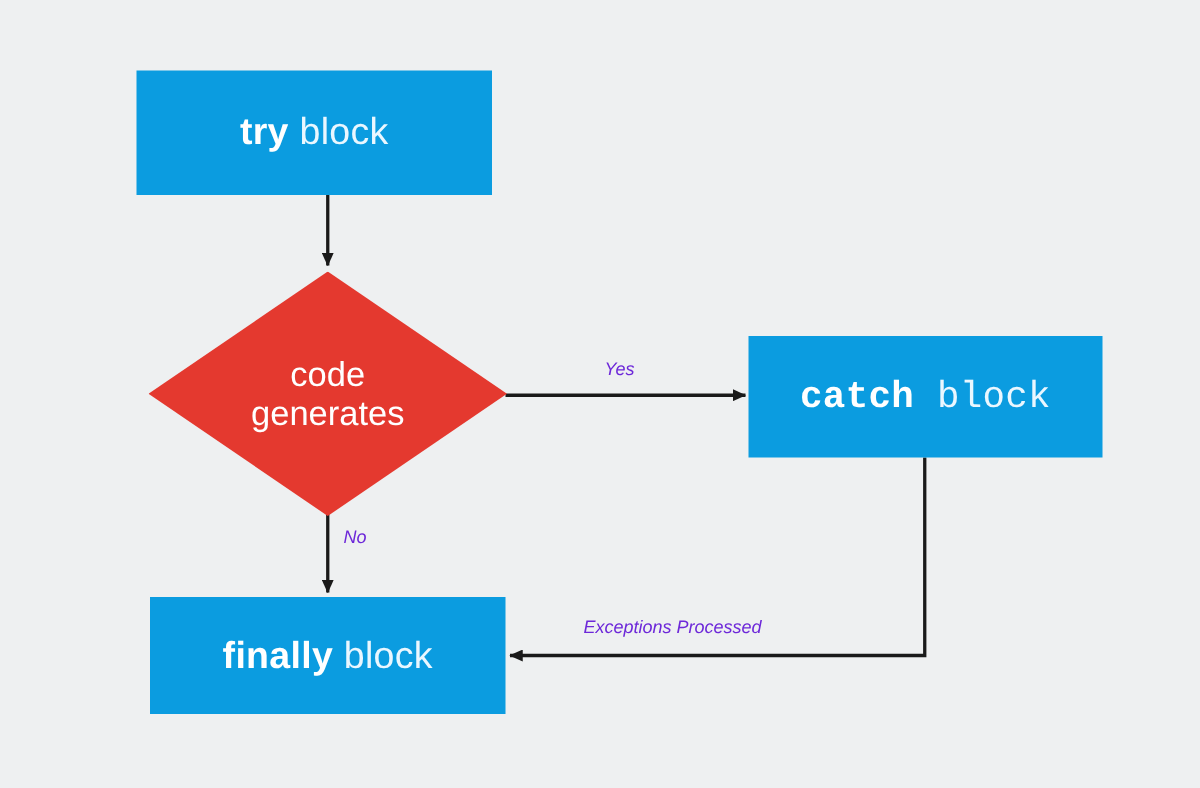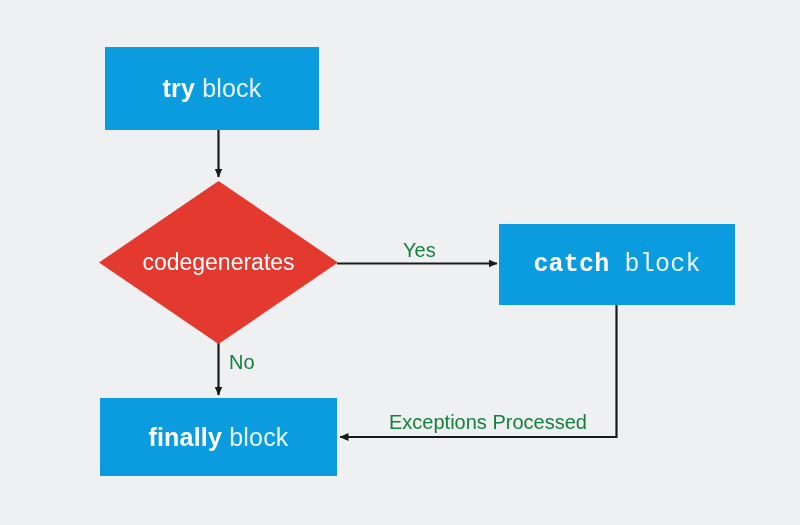--- a/index.html
+++ b/index.html
@@ -62,39 +62,40 @@
     background: #e4392f;
     clip-path: polygon(50% 0%, 100% 50%, 50% 100%, 0% 50%);
   }
   .diamond-text {
     position: absolute;
     left: 0;
     top: 0;
     width: 100%;
     height: 100%;
     display: flex;
-    flex-direction: row;
+    flex-direction: column;
     align-items: center;
     justify-content: center;
     color: #ffffff;
     font-size: 23px;
     line-height: 1.12;
     text-align: center;
     pointer-events: none;
   }
   .diamond-text span {
     display: block;
     white-space: nowrap;
   }
   .edge-label {
     position: absolute;
-    color: #15803d;
-    font-size: 20px;
+    color: #6d28d9;
+    font-size: 12px;
     white-space: nowrap;
     line-height: 1;
+    font-style: italic;
   }
 </style>
 </head>
 <body>
 
 <div id="canvas">
 
   <svg class="edges" viewBox="0 0 800 525" xmlns="http://www.w3.org/2000/svg">
     <defs>
       <marker id="arrowhead" markerWidth="9" markerHeight="8" refX="8.5" refY="4" orient="auto" markerUnits="userSpaceOnUse">
@@ -104,21 +105,21 @@
 
     <line x1="218.5" y1="130" x2="218.5" y2="177" stroke="#1a1a1a" stroke-width="2.2" marker-end="url(#arrowhead)"></line>
 
     <line x1="337" y1="263.5" x2="497" y2="263.5" stroke="#1a1a1a" stroke-width="2.2" marker-end="url(#arrowhead)"></line>
 
     <line x1="218.5" y1="342" x2="218.5" y2="395" stroke="#1a1a1a" stroke-width="2.2" marker-end="url(#arrowhead)"></line>
 
     <polyline points="616.5,305 616.5,437 340,437" fill="none" stroke="#1a1a1a" stroke-width="2.2" marker-end="url(#arrowhead)"></polyline>
   </svg>
 
-  <div class="node box" style="left:105px; top:47px; width:214px; height:83px;">
+  <div class="node box" style="left:91px; top:47px; width:237px; height:83px;">
     <div class="label">
       <span class="kw">try</span><span class="lt"> block</span>
     </div>
   </div>
 
   <div class="diamond-wrap" style="left:99px; top:181px; width:239px; height:163px;">
     <div class="diamond-shape"></div>
     <div class="diamond-text">
       <span>code</span>
       <span>generates</span>

